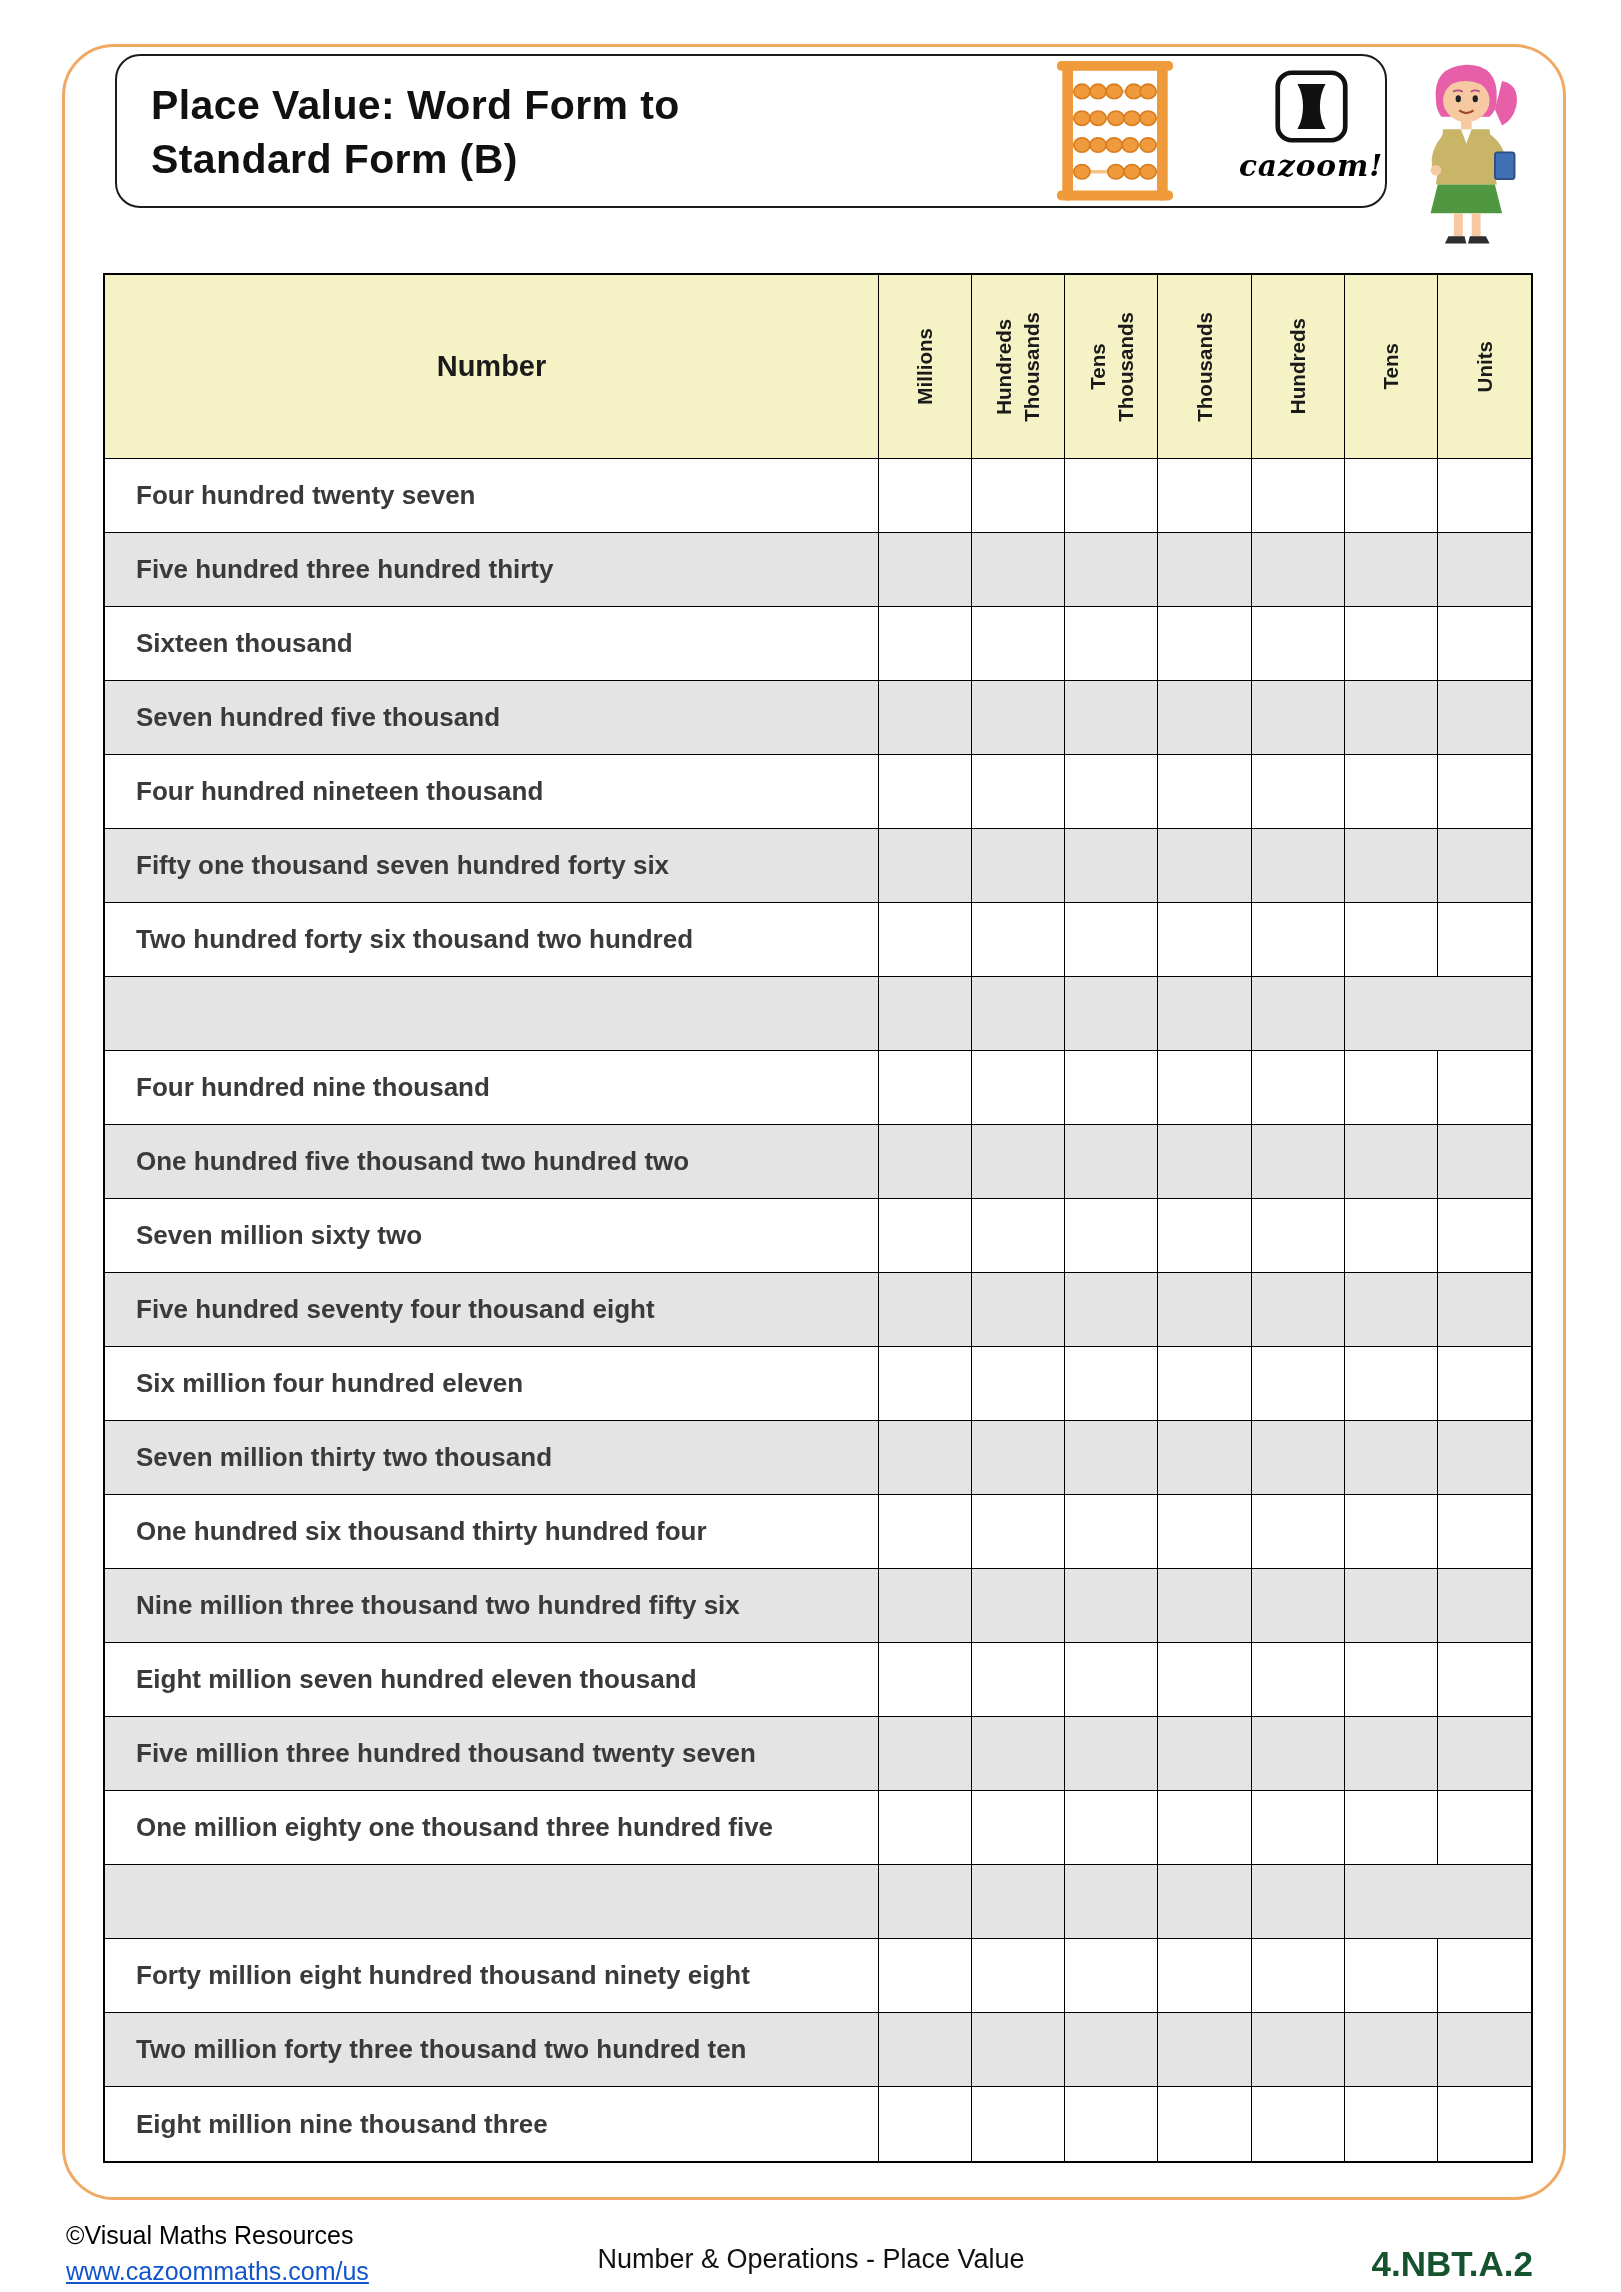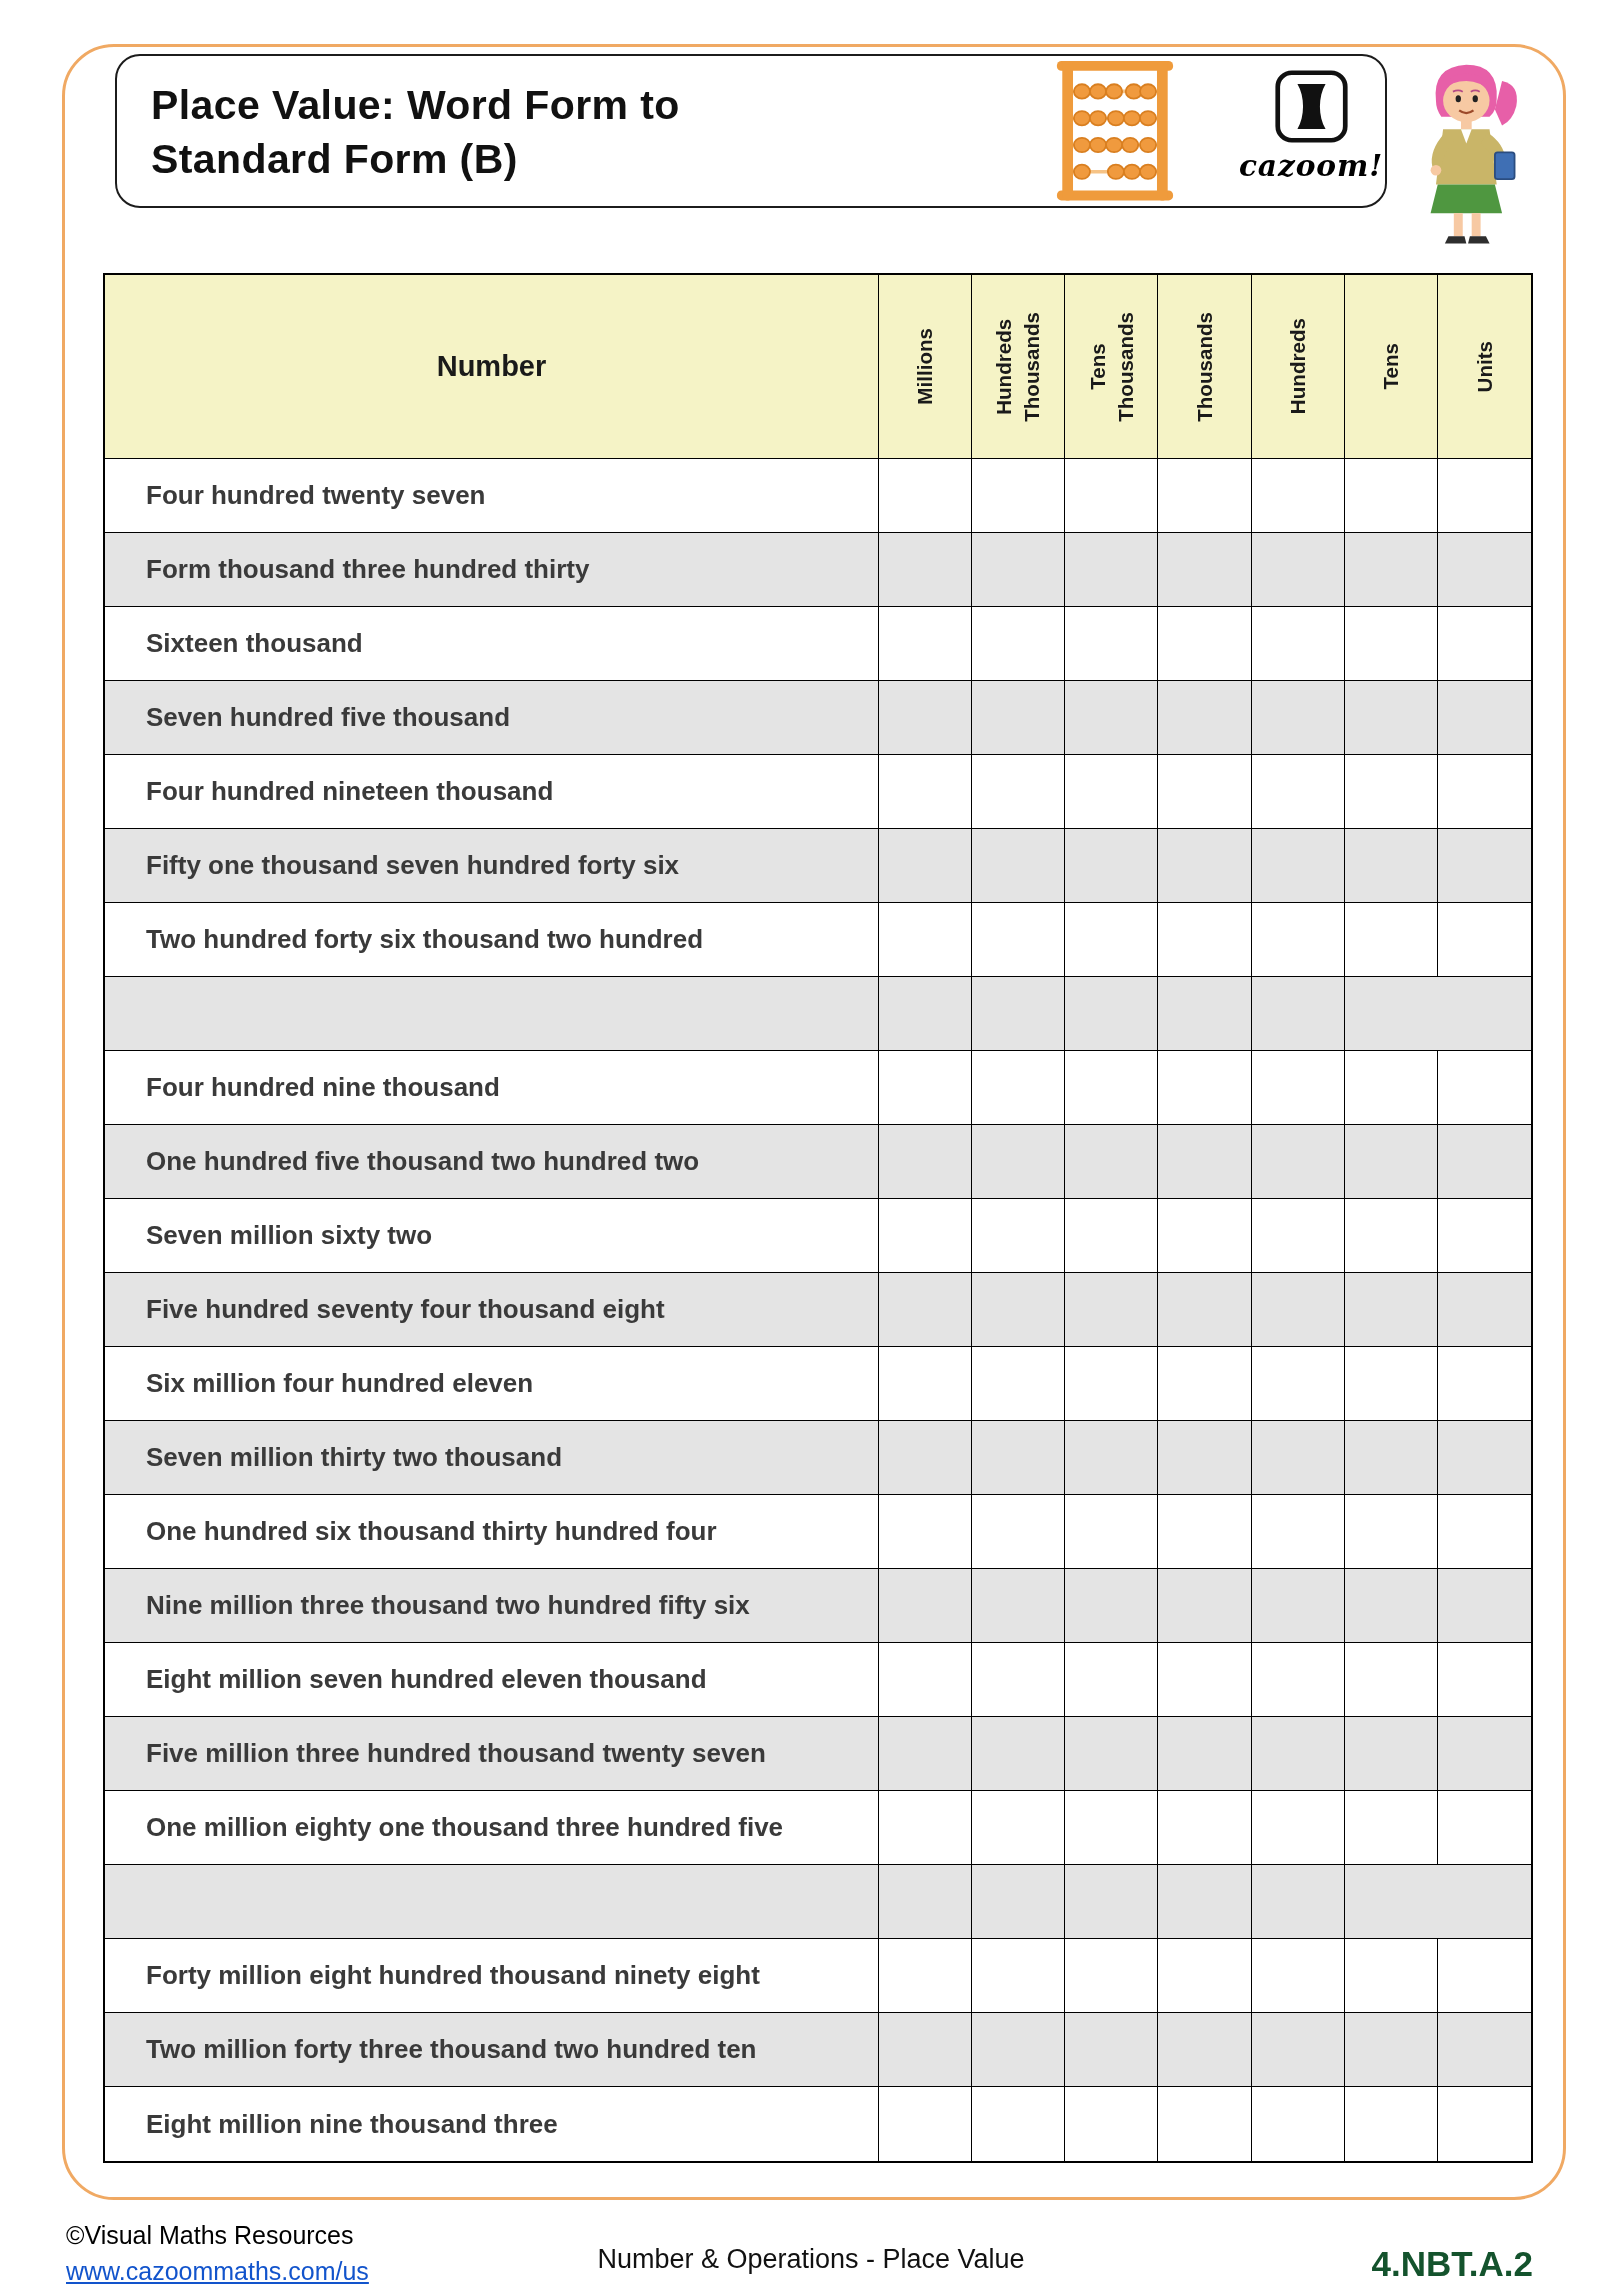--- a/index.html
+++ b/index.html
@@ -72,21 +72,21 @@
   .place-cell { display:flex; align-items:center; justify-content:center; }
   .place-label {
     writing-mode:vertical-rl;
     transform:rotate(180deg);
     white-space:pre-line;
     font-size:20.6px; font-weight:bold; color:#1a1a1a;
     text-align:center; line-height:1.35;
   }
   .num-cell {
     display:flex; align-items:center;
-    padding-left:41px;
+    padding-left:31px;
     font-size:26px; font-weight:bold; color:#3a3a3a;
   }
   .ans-cell { }
 
   
   .footer-left {
     position:absolute; left:66px; top:2217px;
     font-size:25px; color:#000; line-height:1.45;
   }
   .footer-link {
@@ -217,21 +217,21 @@
       <div class="num-cell">Four hundred twenty seven</div>
       <div class="ans-cell"></div>
       <div class="ans-cell"></div>
       <div class="ans-cell"></div>
       <div class="ans-cell"></div>
       <div class="ans-cell"></div>
       <div class="ans-cell"></div>
       <div class="ans-cell"></div>
     </div>
     <div class="trow">
-      <div class="num-cell">Form thousand three hundred thirty</div>
+      <div class="num-cell">Five hundred three hundred thirty</div>
       <div class="ans-cell"></div>
       <div class="ans-cell"></div>
       <div class="ans-cell"></div>
       <div class="ans-cell"></div>
       <div class="ans-cell"></div>
       <div class="ans-cell"></div>
       <div class="ans-cell"></div>
     </div>
     <div class="trow">
       <div class="num-cell">Sixteen thousand</div>

